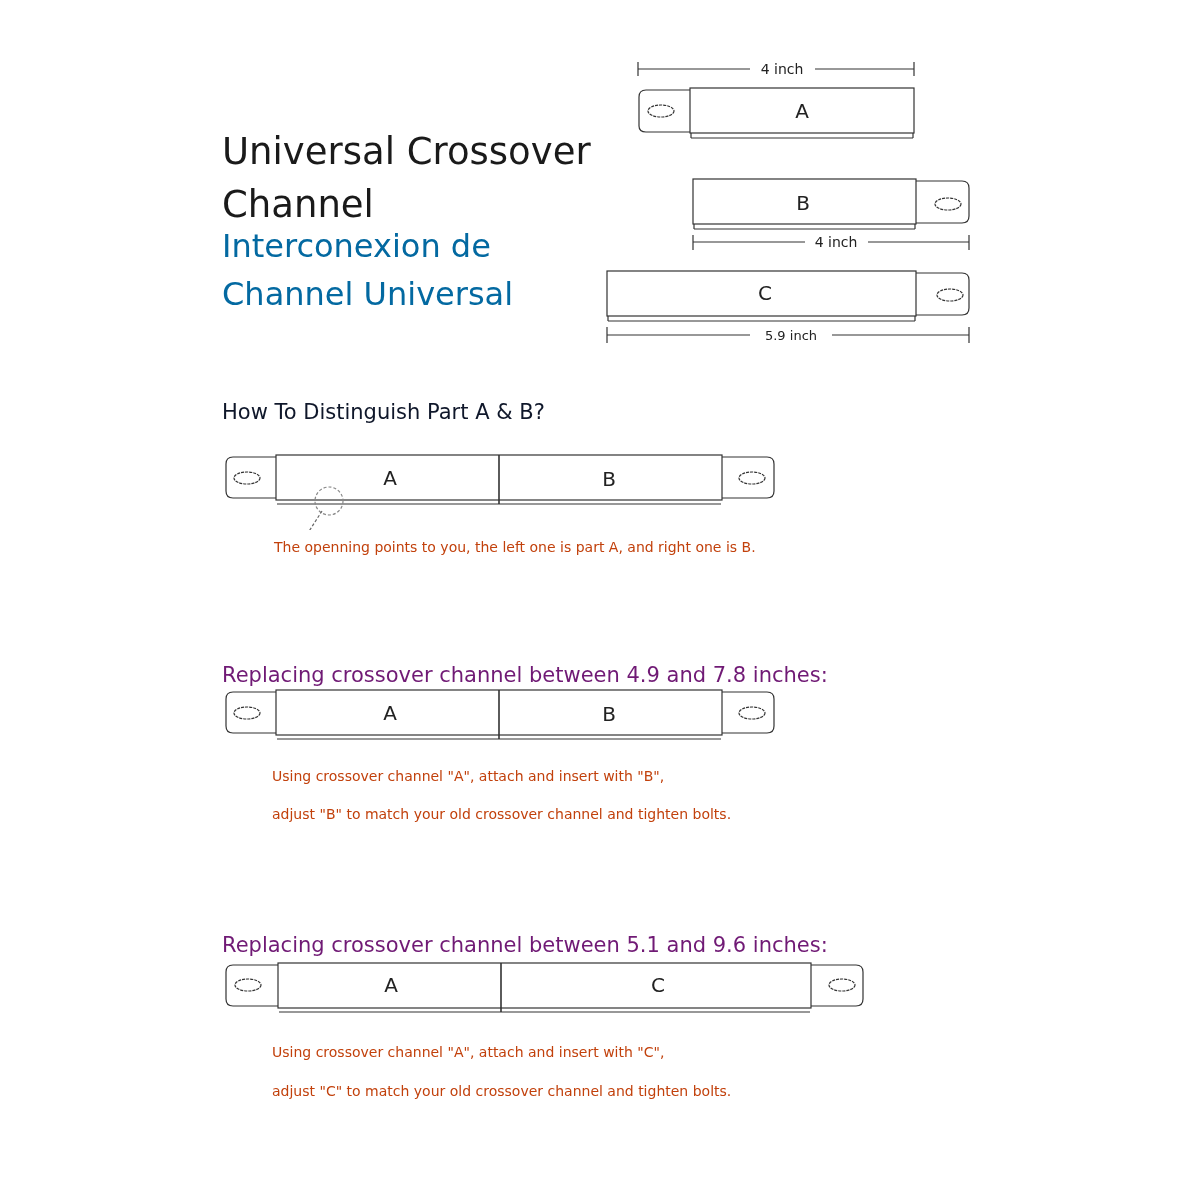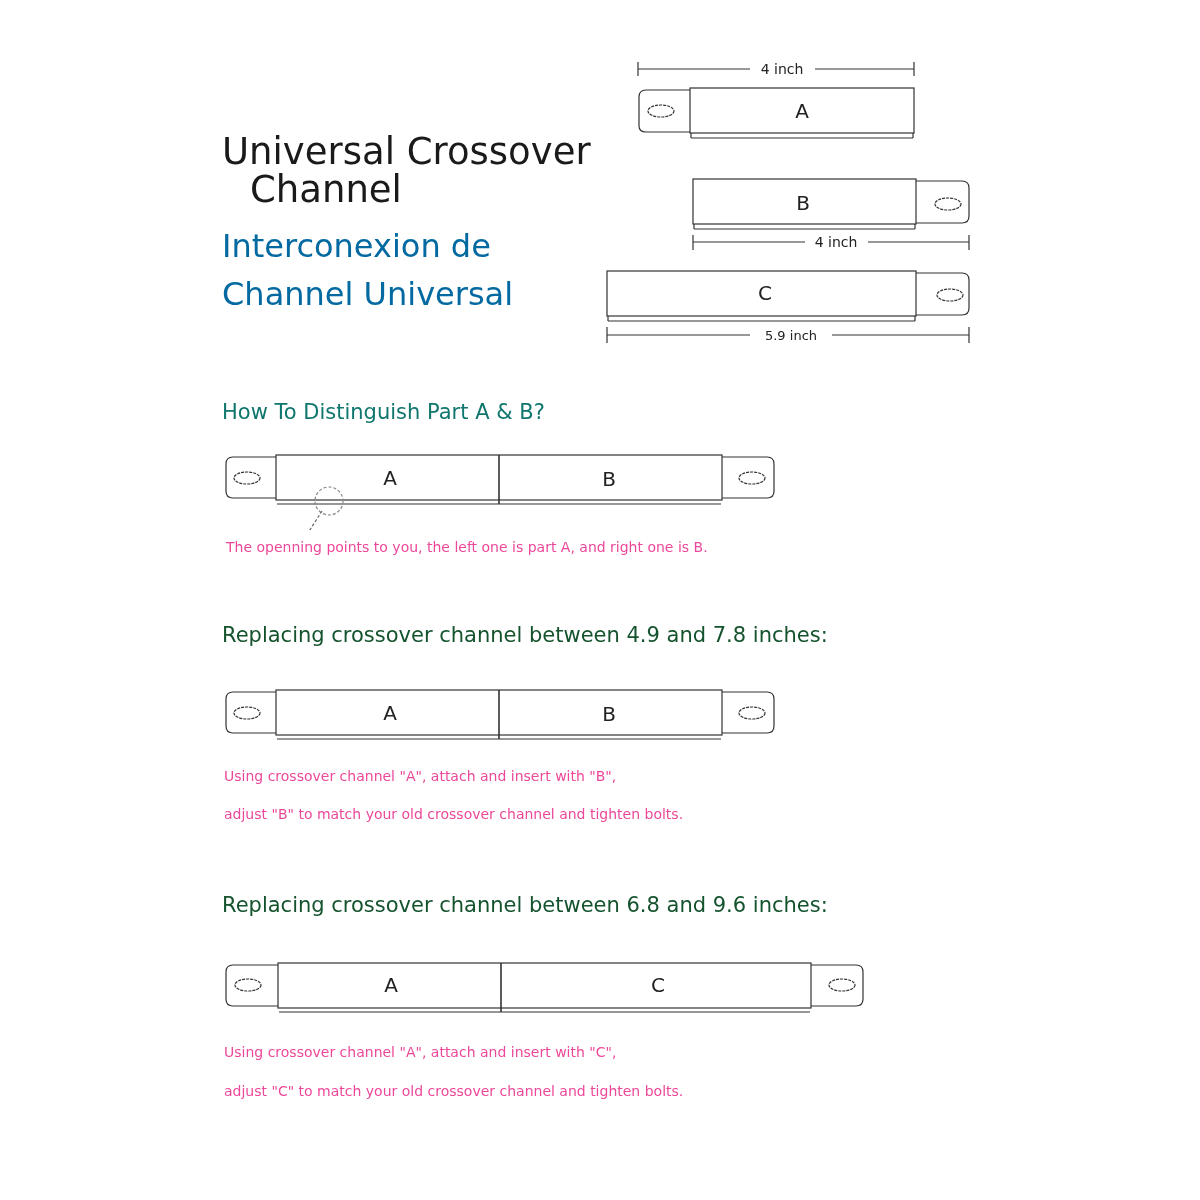--- a/index.html
+++ b/index.html
@@ -1,30 +1,30 @@
 <!DOCTYPE html>
 <html><head>
 <meta charset="utf-8">
 <style>
   html, body { margin: 0; padding: 0; background: #ffffff; }
   body { width: 1200px; height: 1200px; position: relative; overflow: hidden;
          font-family: "DejaVu Sans", "Liberation Sans", sans-serif; color: #1a1a1a; }
   .abs { position: absolute; }
   .title { font-size: 37px; line-height: 47px; color: #1a1a1a; }
   .subtitle { font-size: 32px; line-height: 48px; color: #0369a1; }
-  .heading { font-size: 21px; color: #0f766e; }
-  .heading-lg { font-size: 21px; color: #14532d; }
-  .note { font-size: 14px; color: #ec4899; }
+  .heading { font-size: 21px; color: #0f172a; }
+  .heading-lg { font-size: 21px; color: #701a75; margin-top: 40px; }
+  .note { font-size: 14px; color: #c2410c; margin-left: 48px; }
   svg text { font-family: "DejaVu Sans", "Liberation Sans", sans-serif; }
 </style>
 </head>
 <body>
 
 <div class="abs title" style="left:222px; top:128px;">Universal Crossover</div>
-<div class="abs title" style="left:222px; top:166px;margin-left:28px;">Channel</div>
+<div class="abs title" style="left:222px; top:181px;">Channel</div>
 <div class="abs subtitle" style="left:222px; top:222px;">Interconexion de</div>
 <div class="abs subtitle" style="left:222px; top:270px;">Channel Universal</div>
 
 <svg class="abs" style="left:0; top:0;" width="1200" height="360">
   <g fill="none" stroke="#333" stroke-width="1.2">
 
     <g>
       <line x1="638" y1="62" x2="638" y2="76"></line>
       <line x1="914" y1="62" x2="914" y2="76"></line>
       <line x1="638" y1="69" x2="750" y2="69"></line>
@@ -114,21 +114,21 @@
     <ellipse cx="752" cy="33" rx="13" ry="6" stroke-dasharray="3,1"></ellipse>
   </g>
   <g fill="#222" text-anchor="middle" font-size="20">
     <text x="390" y="40">A</text>
     <text x="609" y="41">B</text>
   </g>
 </svg>
 <div class="abs note" style="left:224px; top:768px;">Using crossover channel "A", attach and insert with "B",</div>
 <div class="abs note" style="left:224px; top:806px;">adjust "B" to match your old crossover channel and tighten bolts.</div>
 
-<div class="abs heading-lg" style="left:222px; top:893px;">Replacing crossover channel between 6.8 and 9.6 inches:</div>
+<div class="abs heading-lg" style="left:222px; top:893px;">Replacing crossover channel between 5.1 and 9.6 inches:</div>
 <svg class="abs" style="left:0; top:955px;" width="1200" height="70">
   <g fill="none" stroke="#333" stroke-width="1.2">
     <path d="M278,10 L233,10 Q226,10 226,17 L226,44 Q226,51 233,51 L278,51"></path>
     <ellipse cx="248" cy="30" rx="13" ry="6" stroke-dasharray="3,1"></ellipse>
     <rect x="278" y="8" width="533" height="45"></rect>
     <line x1="501" y1="8" x2="501" y2="57" stroke-width="1.6"></line>
     <line x1="279" y1="57" x2="810" y2="57"></line>
     <path d="M811,10 L856,10 Q863,10 863,17 L863,44 Q863,51 856,51 L811,51"></path>
     <ellipse cx="842" cy="30" rx="13" ry="6" stroke-dasharray="3,1"></ellipse>
   </g>

